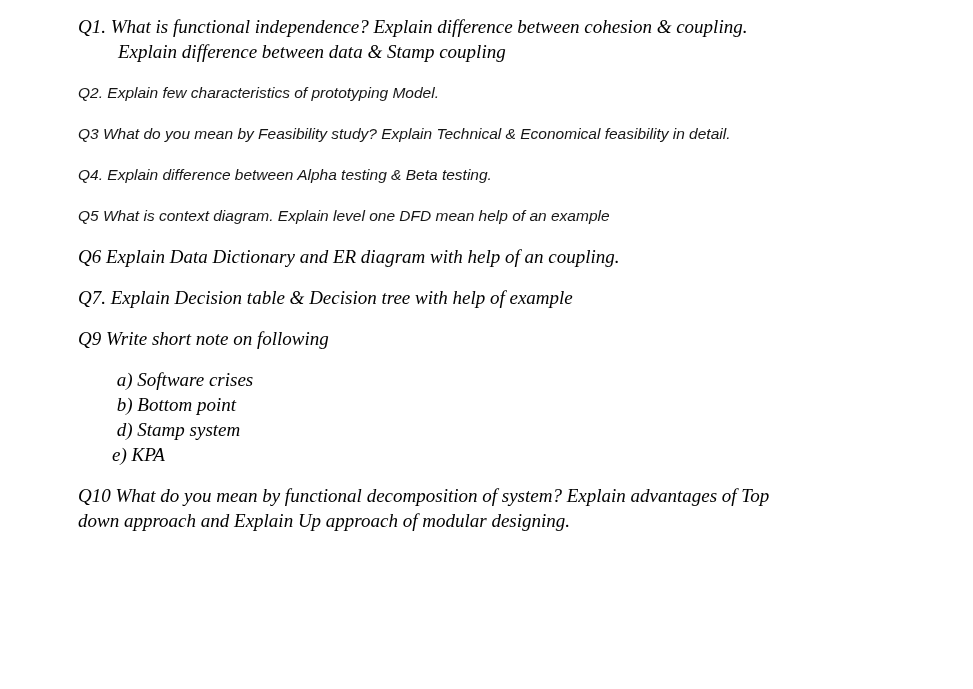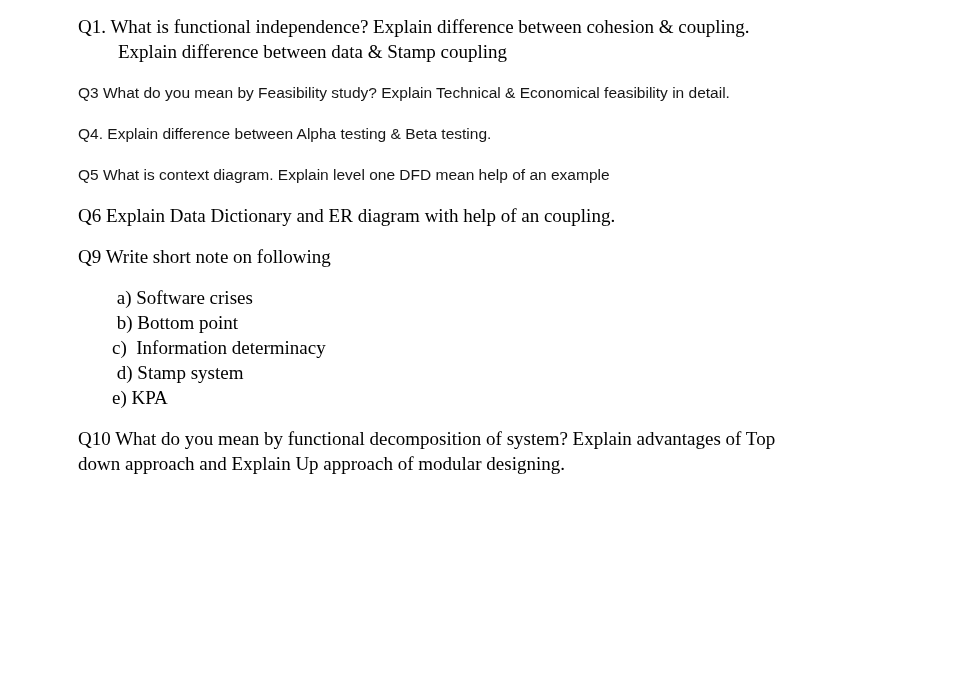--- a/index.html
+++ b/index.html
@@ -14,20 +14,21 @@
   }
   .page {
     box-sizing: border-box;
     width: 973px;
     height: 689px;
     padding: 14px 40px 0 78px;
     background: #ffffff;
   }
   .q {
     margin: 16px 0 0 0;
+    font-style: italic;
   }
   .q:first-child {
     margin-top: 0;
   }
   .serif {
     font-family: "Liberation Serif", "DejaVu Serif", serif;
     font-size: 19px;
     line-height: 25px;
     color: #000000;
   }
@@ -54,37 +55,38 @@
 </head>
 <body>
 
 <div class="page">
 
   <div class="q serif">
     <div class="line">Q1. What is functional independence? Explain difference between cohesion &amp; coupling.</div>
     <div class="line indent1">Explain difference between data &amp; Stamp coupling</div>
   </div>
 
+  <div class="q sans line">Q2. Explain few characteristics of prototyping Model.</div>
 
   <div class="q sans line">Q3 What do you mean by Feasibility study? Explain Technical &amp; Economical feasibility in detail.</div>
 
   <div class="q sans line">Q4. Explain difference between Alpha testing &amp; Beta testing.</div>
 
   <div class="q sans line">Q5 What is context diagram. Explain level one DFD mean help of an example</div>
 
   <div class="q serif line">Q6 Explain Data Dictionary and ER diagram with help of an coupling.</div>
 
+  <div class="q serif line">Q7. Explain Decision table &amp; Decision tree with help of example</div>
 
 
   <div class="q serif line">Q9 Write short note on following</div>
 
   <div class="q serif sublist">
     <div class="line"> a) Software crises</div>
     <div class="line"> b) Bottom point</div>
-    <div class="line">c)  Information determinacy</div>
     <div class="line"> d) Stamp system</div>
     <div class="line">e) KPA</div>
   </div>
 
   <div class="q serif">
     <div class="line">Q10 What do you mean by functional decomposition of system? Explain advantages of Top</div>
     <div class="line">down approach and Explain Up approach of modular designing.</div>
   </div>
 
 </div>

